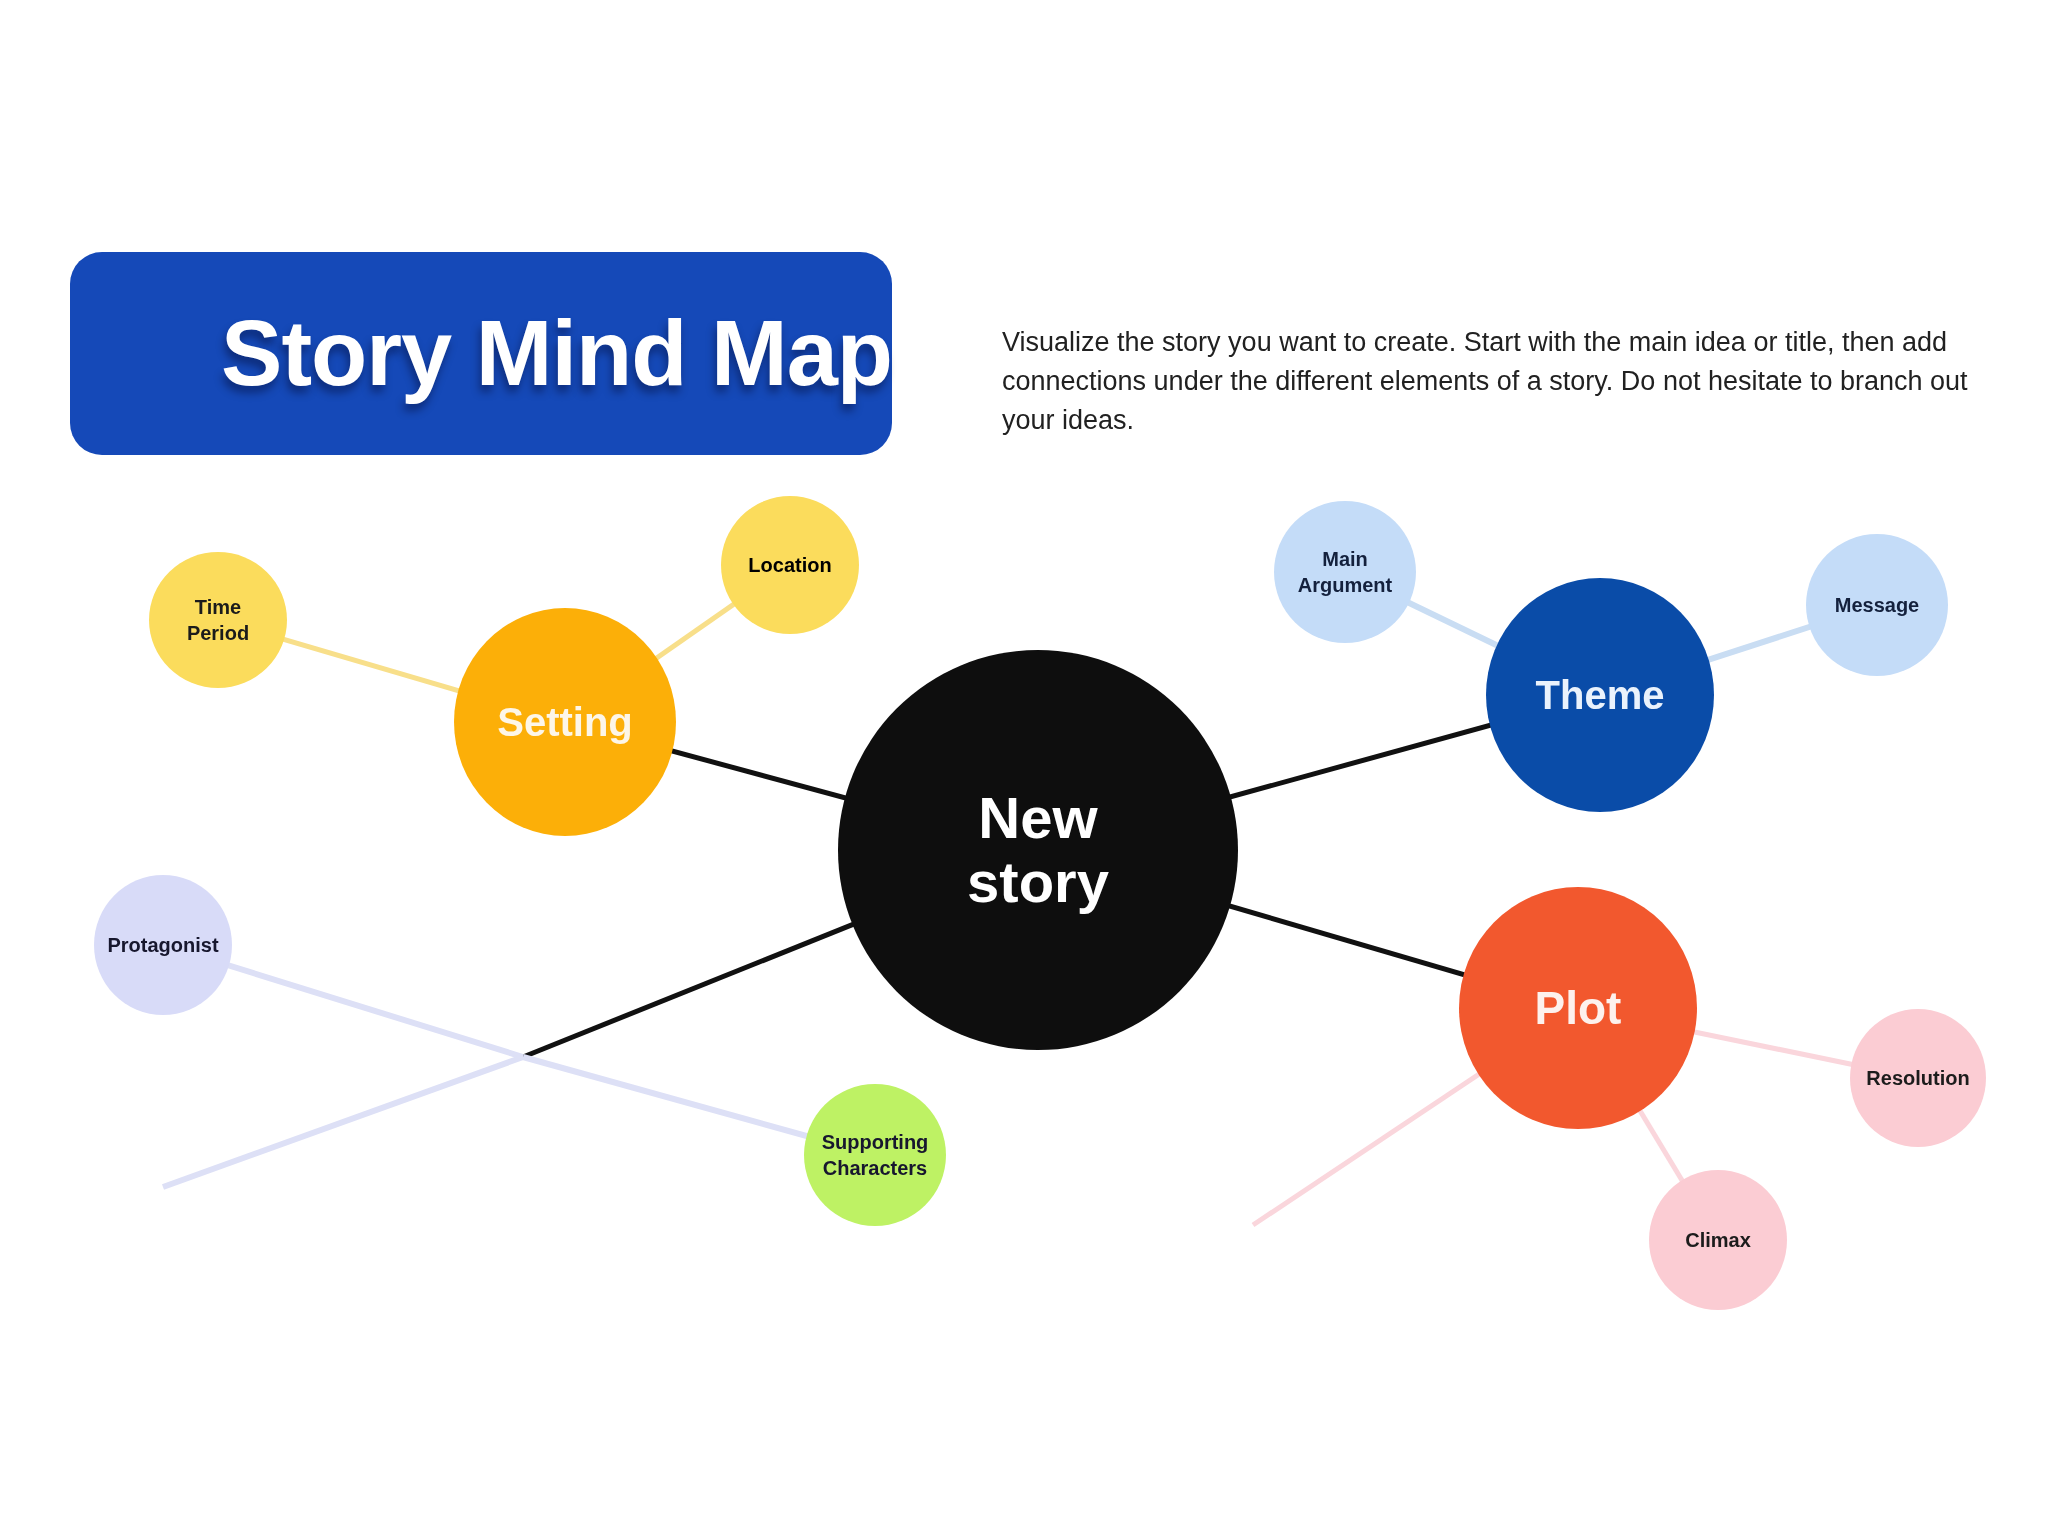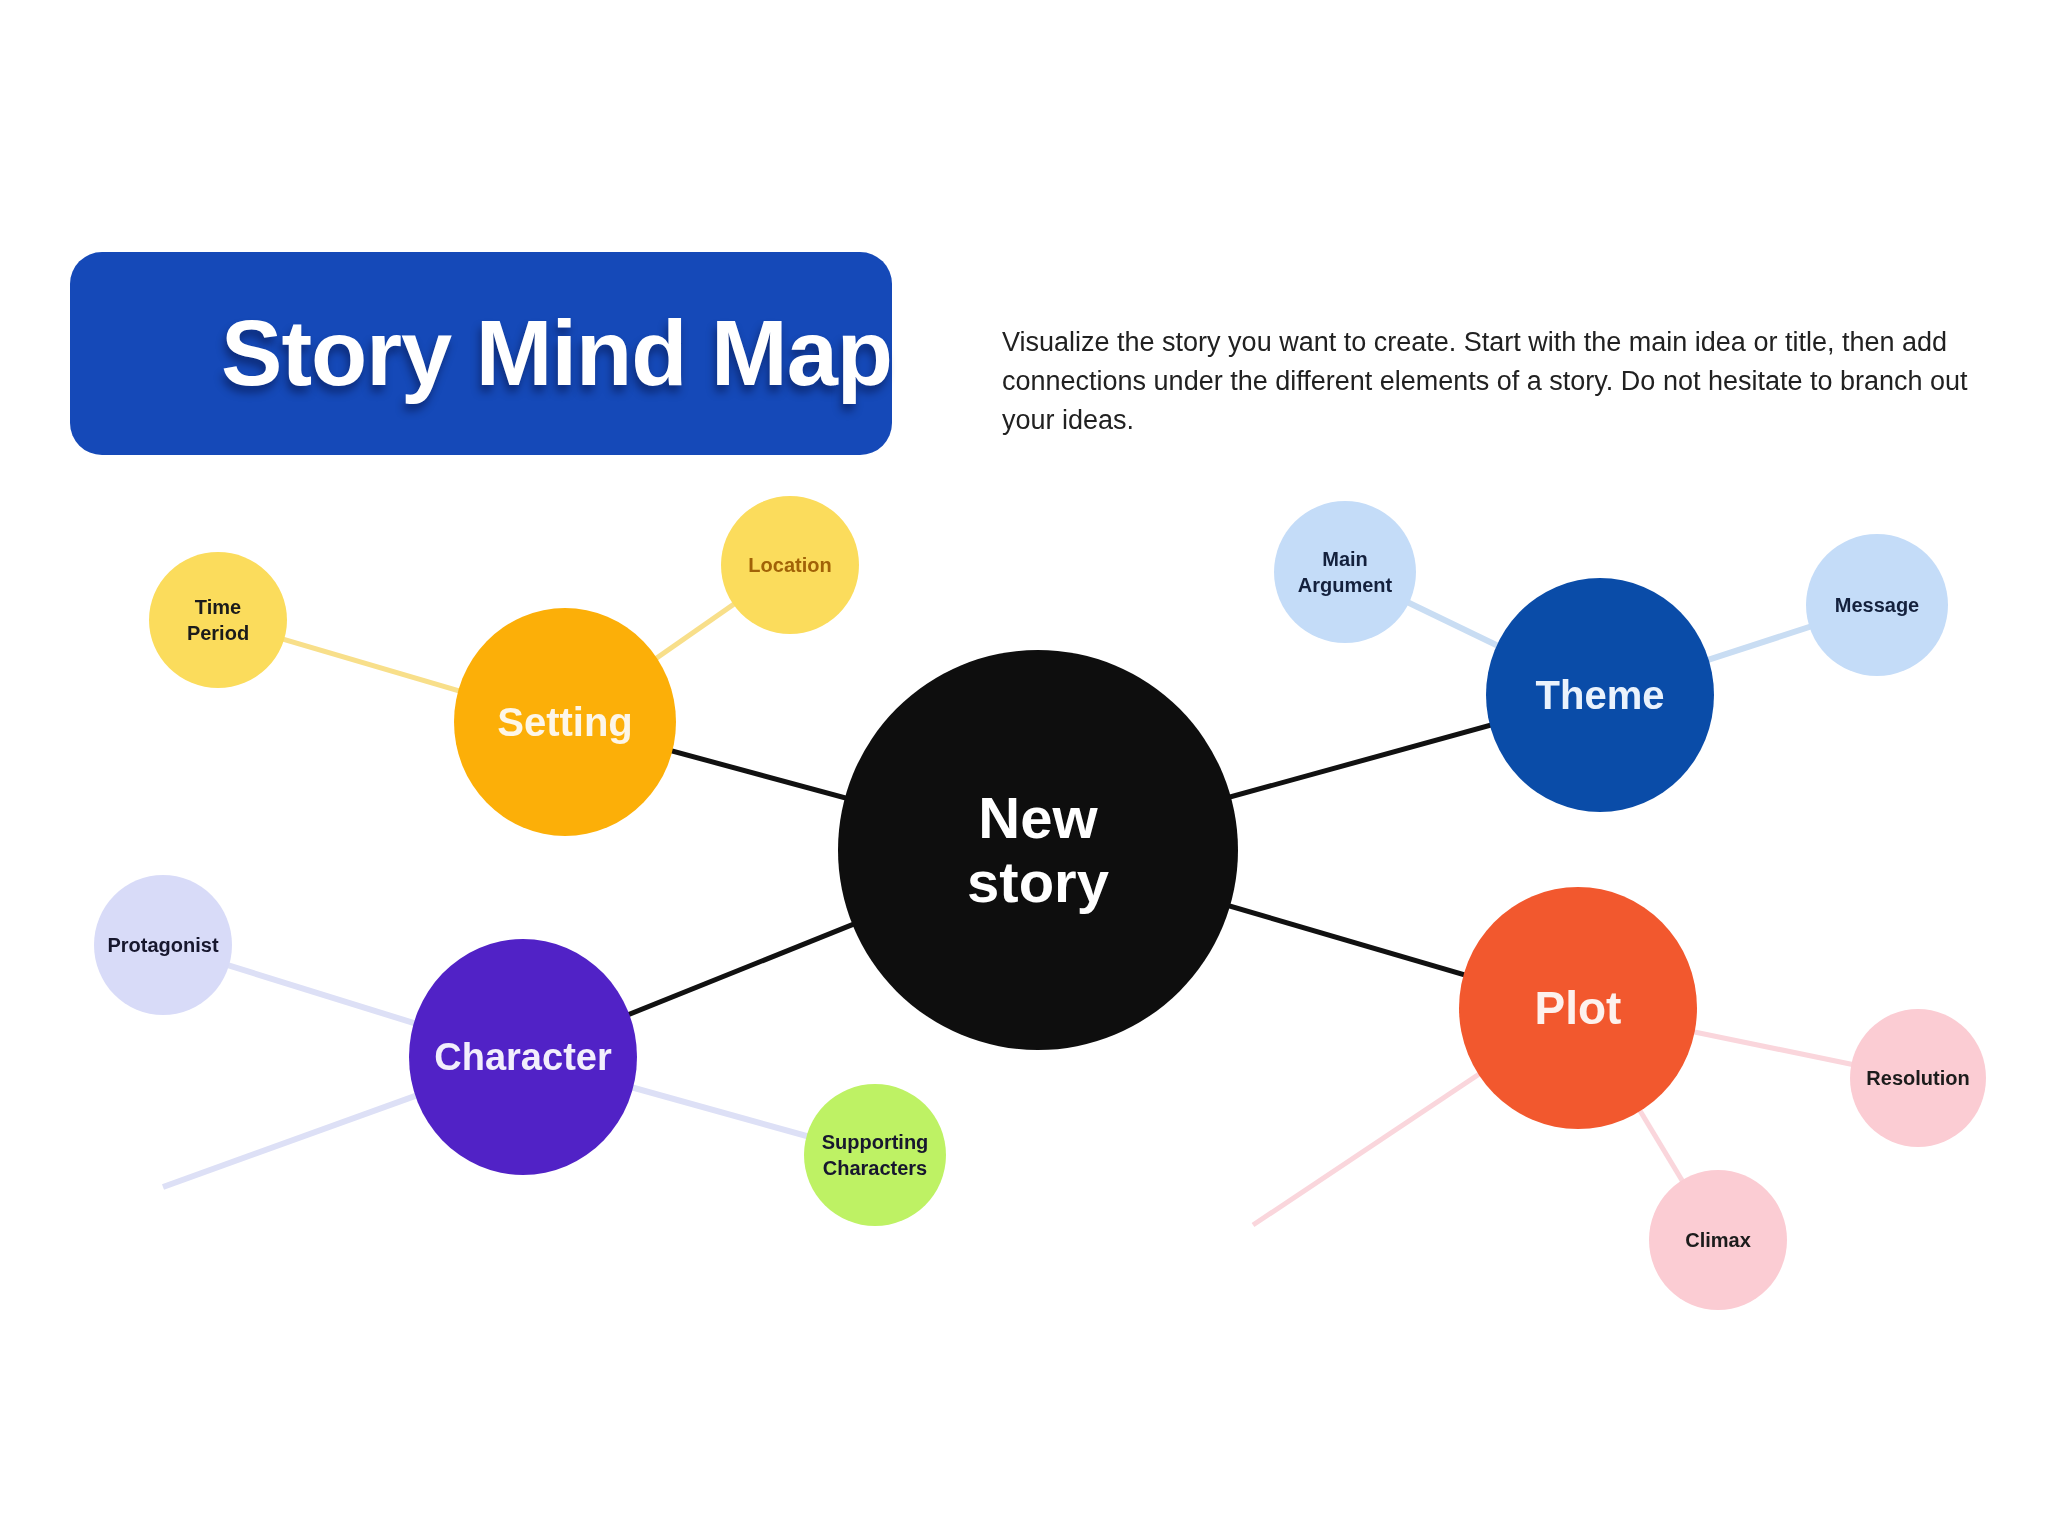--- a/index.html
+++ b/index.html
@@ -110,37 +110,34 @@
   <div class="node node-new-story" style="background-color: rgb(14, 14, 14); color: rgb(255, 255, 255);">
     <span class="lbl">New story</span>
   </div>
 
   <div class="node node-setting" style="background-color: rgb(252, 175, 8); color: rgb(253, 246, 232);">
     <span class="lbl">Setting</span>
   </div>
   <div class="node subnode node-time-period" style="background-color: rgb(251, 220, 92); color: rgb(27, 27, 27);">
     <span class="lbl">Time Period</span>
   </div>
-  <div class="node subnode node-location" style="background-color: rgb(251, 220, 92); color: #a16207;">
+  <div class="node subnode node-location" style="background-color: rgb(251, 220, 92); color: #000000;">
     <span class="lbl">Location</span>
   </div>
 
   <div class="node node-theme" style="background-color: rgb(10, 76, 168); color: rgb(234, 242, 252);">
     <span class="lbl">Theme</span>
   </div>
   <div class="node subnode node-main-argument" style="background-color: rgb(196, 220, 248); color: rgb(20, 33, 61);">
     <span class="lbl">Main Argument</span>
   </div>
   <div class="node subnode node-message" style="background-color: rgb(196, 220, 248); color: rgb(20, 33, 61);">
     <span class="lbl">Message</span>
   </div>
 
-  <div class="node node-character" style="background-color: rgb(81, 34, 198); color: rgb(242, 238, 252);">
-    <span class="lbl">Character</span>
-  </div>
   <div class="node subnode node-protagonist" style="background-color: rgb(216, 219, 248); color: rgb(23, 23, 46);">
     <span class="lbl">Protagonist</span>
   </div>
   <div class="node subnode node-supporting" style="background-color: #bef264; color: rgb(23, 23, 46);">
     <span class="lbl">Supporting Characters</span>
   </div>
 
   <div class="node node-plot" style="background-color: rgb(242, 88, 46); color: rgb(253, 241, 237);">
     <span class="lbl">Plot</span>
   </div>

